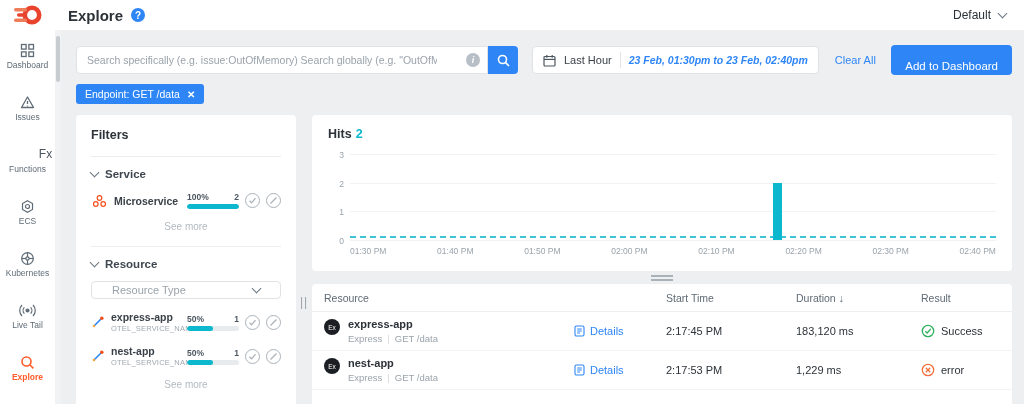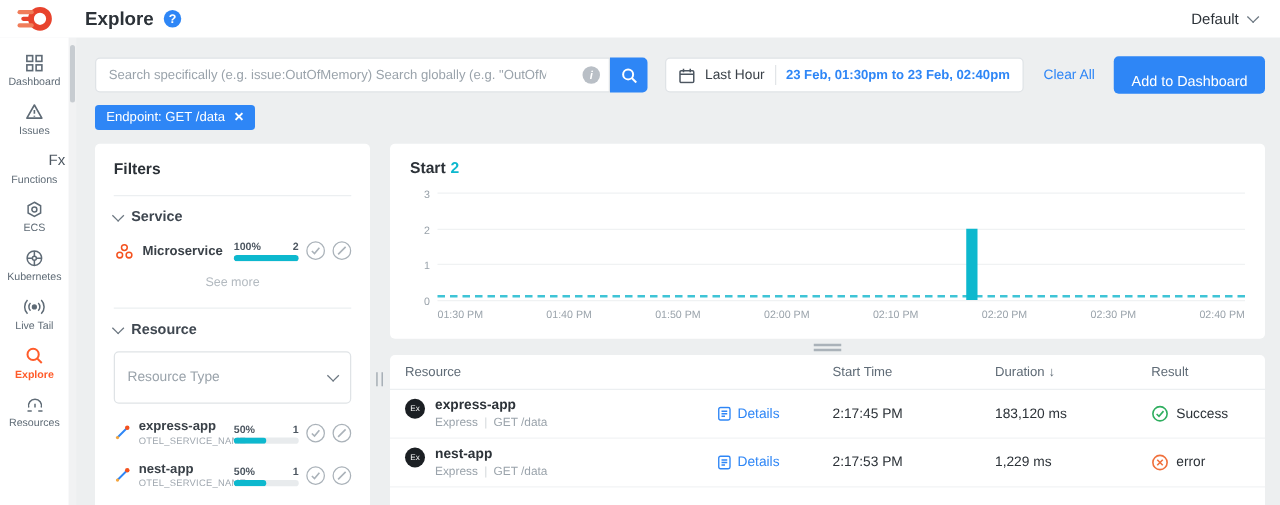--- a/index.html
+++ b/index.html
@@ -7,21 +7,21 @@
 
   
   .topbar { height:30px; background:#fff; display:flex; align-items:center; position:relative; z-index:5; }
   .logo-wrap { width:55px; display:flex; justify-content:center; align-items:center; }
   .page-title { font-size:15px; font-weight:bold; color:#2c3238; margin-left:13px; }
   .help-dot { width:14px; height:14px; border-radius:50%; background:#2e86f6; color:#fff; font-size:10px; font-weight:bold; display:flex; align-items:center; justify-content:center; margin-left:8px; }
   .workspace { margin-left:auto; margin-right:18px; display:flex; align-items:center; gap:8px; font-size:12px; color:#2c3238; }
 
   
   .layout { display:flex; height:374px; }
-  .sidebar { width:55px; background:#fff; display:flex; flex-direction:column; align-items:center; padding-top:8px; gap:1px; overflow:hidden; }
+  .sidebar { width:55px; background:#fff; display:flex; flex-direction:column; align-items:center; padding-top:8px; gap:14px; overflow:hidden; }
   .side-item { width:52px; display:flex; flex-direction:column; align-items:center; gap:2px; padding:5px 0 6px; cursor:pointer; color:#5f6b76; }
   .side-item .lbl { font-size:8.5px; color:#5f6b76; text-align:center; }
   .side-item svg { stroke:#5f6b76; }
   .side-item.active .lbl { color:#ff5c2b; font-weight:bold; }
   .side-item.active svg { stroke:#ff5c2b; }
   .fx-glyph { font-size:12px; font-weight:normal; color:#4c5660; height:15px; line-height:15px;margin-left:36px; }
   .side-scroll { width:6px; background:#f1f2f3; position:relative; }
   .side-scroll .thumb { position:absolute; top:6px; left:1px; width:4px; height:46px; border-radius:2px; background:#c7ccd1; }
 
   .main { flex:1; padding:15px 12px 0 15px; overflow:hidden; }
@@ -29,21 +29,21 @@
   
   .toolbar { display:flex; align-items:center; }
   .search-wrap { position:relative; width:412px; height:28px; }
   .search-input { width:100%; height:28px; border:1px solid #dfe3e6; border-radius:4px 0 0 4px; padding:0 50px 0 10px; font-size:10.5px; color:#3a4148; background:#fff; outline:none; font-family:"Liberation Sans", sans-serif; }
   .search-input::placeholder { color:#9aa3ab; }
   .info-dot { position:absolute; right:8px; top:7px; width:14px; height:14px; border-radius:50%; background:#b9bfc6; color:#fff; font-size:9px; font-weight:bold; display:flex; align-items:center; justify-content:center; font-style:italic; }
   .search-btn { width:30px; height:28px; background:#2e86f6; border:none; border-radius:0 4px 4px 0; display:flex; align-items:center; justify-content:center; cursor:pointer; }
   .datebox { margin-left:14px; height:28px; background:#fff; border:1px solid #dfe3e6; border-radius:4px; display:flex; align-items:center; padding:0 10px; gap:8px; font-size:11px; }
   .datebox .preset { color:#3a4148; }
   .datebox .vsep { width:1px; height:16px; background:#e2e5e8; }
-  .datebox .range { color:#2e86f6; font-weight:bold; font-size:10.5px; }
+  .datebox .range { color:#2e86f6; font-weight:bold; font-size:10.5px;font-style:italic; }
   .clear-all { margin-left:16px; font-size:11px; color:#2e86f6; cursor:pointer; }
   .add-dash { margin-left:auto; height:27px; background:#2e86f6; color:#fff; border:none; border-radius:4px; font-size:11.5px; padding:15px 14px; cursor:pointer; font-family:"Liberation Sans", sans-serif; }
 
   .chip-row { margin-top:9px; }
   .chip { display:inline-flex; align-items:center; gap:7px; background:#2e86f6; color:#fff; font-size:10.5px; border-radius:3px; padding:4px 9px; cursor:pointer; }
   .chip .x { font-size:10px; font-weight:bold; cursor:pointer; }
 
   
   .content { display:flex; margin-top:11px; height:100%; }
   .filters-card { width:220px; background:#fff; border-radius:4px; padding:13px 15px; height:300px; overflow:hidden; flex-shrink:0; }
@@ -55,21 +55,21 @@
   .fitem { display:flex; align-items:center; margin-top:12px; gap:6px; }
   .fitem .nm { flex:1; min-width:0; }
   .fitem .nm .n1 { font-size:10.5px; color:#3a4148; font-weight:bold; }
   .fitem .nm .n2 { font-size:7.5px; color:#a0a8b0; margin-top:1px; letter-spacing:.2px; }
   .meter { width:52px; }
   .meter .mrow { display:flex; justify-content:space-between; font-size:8.5px; color:#4c5660; font-weight:bold; margin-bottom:2px; }
   .meter .track { height:5px; background:#e8ebed; border-radius:3px; overflow:hidden; }
   .meter .fill { height:100%; background:#0db8ce; border-radius:3px; }
   .cbtn { width:15px; height:15px; border-radius:50%; border:1px solid #aab2b9; display:flex; align-items:center; justify-content:center; cursor:pointer; flex-shrink:0; }
   .see-more { text-align:center; font-size:10px; color:#b3bac0; margin-top:12px; cursor:pointer; }
-  .rt-select { margin-top:11px; border:1px solid #dfe3e6; border-radius:4px; height:42px; display:flex; align-items:center; justify-content:space-between; padding:0 10px; font-size:11px; color:#9aa3ab; cursor:pointer; }
+  .rt-select { margin-top:11px; border:1px solid #dfe3e6; border-radius:4px; height:18px; display:flex; align-items:center; justify-content:space-between; padding:0 20px; font-size:11px; color:#9aa3ab; cursor:pointer; }
 
   .gutter { width:16px; position:relative; flex-shrink:0; }
   .gutter .pipes { position:absolute; top:180px; left:4px; color:#9aa3ab; font-size:12px; letter-spacing:1px; }
 
   .right-col { flex:1; display:flex; flex-direction:column; min-width:0; }
   .chart-card { background:#fff; border-radius:4px; height:156px; padding:12px 16px 6px; }
   .chart-title { font-size:12.5px; font-weight:bold; color:#2c3238; }
   .chart-title .cnt { color:#0db8ce; margin-left:4px; }
   .plot-zone { display:flex; margin-top:14px; }
   .y-axis { width:22px; position:relative; height:86px; }
@@ -347,21 +347,21 @@
 
       </div>
 
       <div class="gutter">
         <div class="pipes">||</div>
       </div>
 
       <div class="right-col">
         <div class="chart-card">
           <div class="chart-title">
-            <span>Start</span><span class="cnt">2</span>
+            <span>Hits</span><span class="cnt">2</span>
           </div>
           <div class="plot-zone">
             <div class="y-axis" id="y-axis">
                 <span style="bottom: 0%; transform: translateY(50%);">0</span>
                 <span style="bottom: 33.3333%; transform: translateY(50%);">1</span>
                 <span style="bottom: 66.6667%; transform: translateY(50%);">2</span>
                 <span style="bottom: 100%; transform: translateY(50%);">3</span>
               </div>
             <div class="plot" id="plot">
                 <div class="gridline" style="bottom: 0%;"></div>

